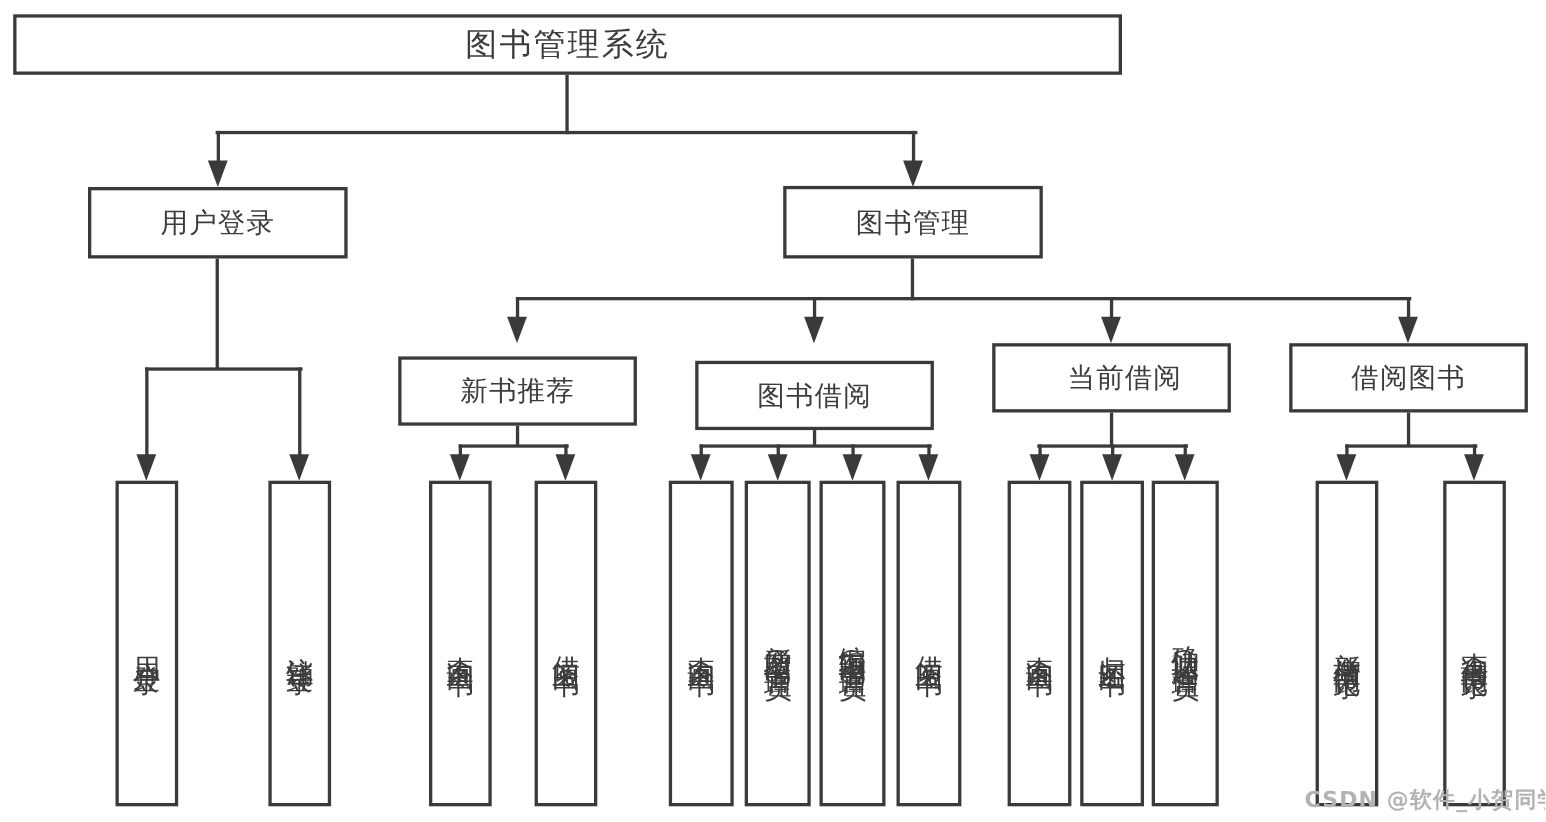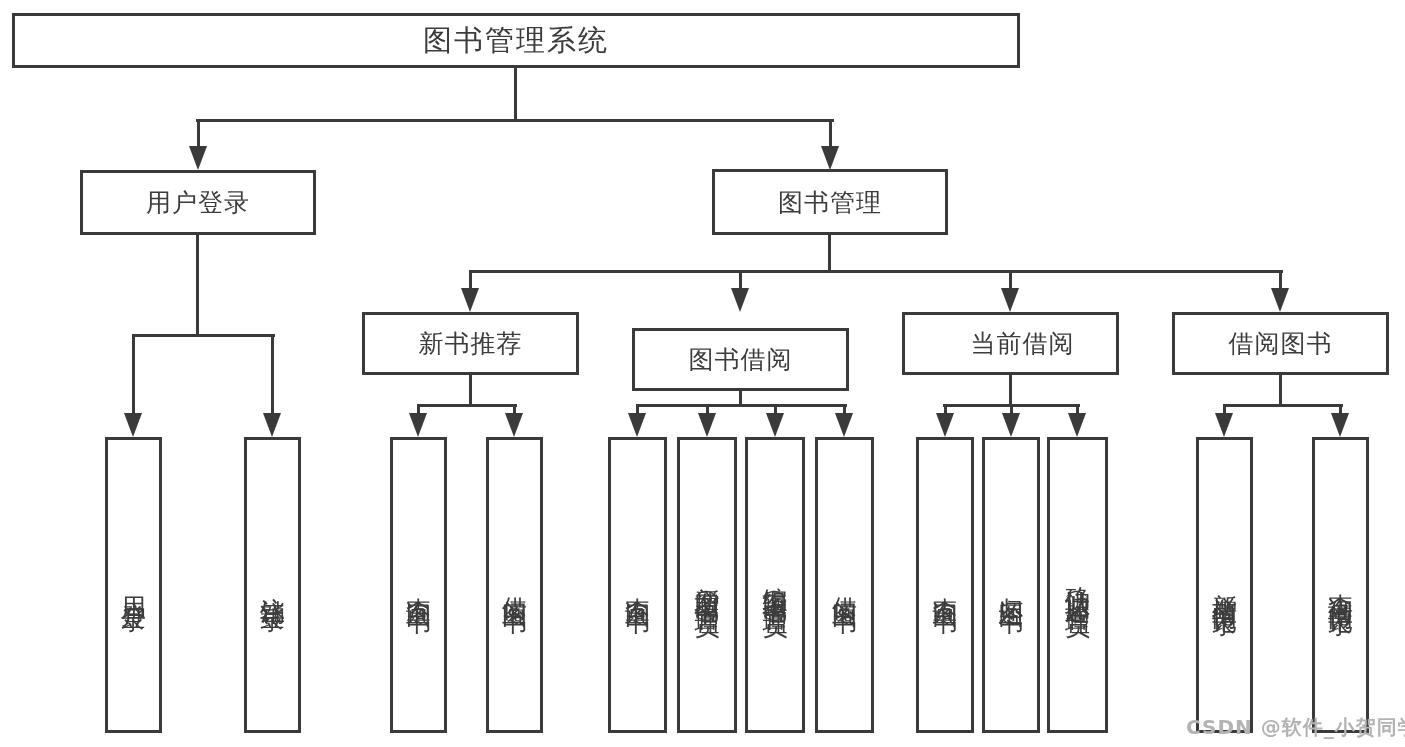--- a/index.html
+++ b/index.html
@@ -36,21 +36,21 @@
   .v .lbl{
     writing-mode:vertical-rl;
     letter-spacing:4px;
     line-height:1;
     white-space:normal;
   }
   
   #b-root {left:12px;  top:13px;  width:1008px;height:55px;}
   #b-login{left:80px;  top:170px; width:236px; height:65px;}
   #b-mgmt {left:712px; top:169px; width:236px; height:66px;align-items:center;}
-  #b-l3-0 {left:362px; top:312px; width:217px; height:63px;}
+  #b-l3-0 {left:362px; top:324px; width:217px; height:63px;}
   #b-l3-1 {left:632px; top:328px; width:217px; height:63px;}
   #b-l3-2 {left:902px; top:312px; width:217px; height:63px;padding-left:24px;}
   #b-l3-3 {left:1172px;top:312px; width:217px; height:63px;}
   #b-u0{left:105px; width:57px;}
   #b-u1{left:244px; width:57px;}
   #b-n0{left:390px; width:57px;}
   #b-n1{left:486px; width:57px;}
   #b-j0{left:608px; width:59px;}
   #b-j1{left:677px; width:60px;}
   #b-j2{left:745px; width:60px;}

